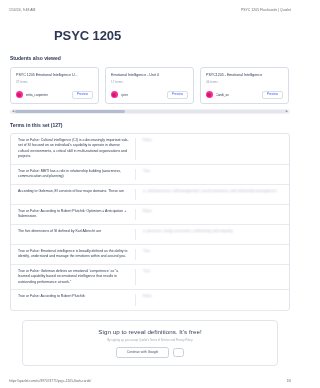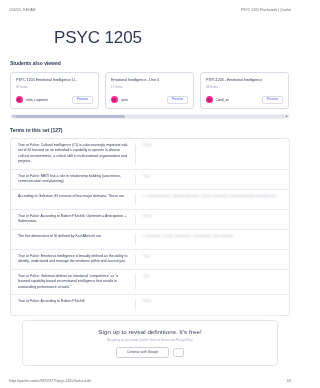--- a/index.html
+++ b/index.html
@@ -32,22 +32,22 @@
 
   
   .page {
     position: absolute;
     top: 28px; left: 0; right: 0; bottom: 18px;
     padding: 0 10px;
     overflow: hidden;
   }
 
   .set-title {
-    font-size: 17px;
-    font-weight: normal;
+    font-size: 13px;
+    font-weight: bold;
     color: #2e3856;
     letter-spacing: -0.1px;
     margin-bottom: 12px;
     padding-left: 44px;
   }
 
   .section-title {
     font-size: 5px;
     font-weight: bold;
     color: #2e3856;

